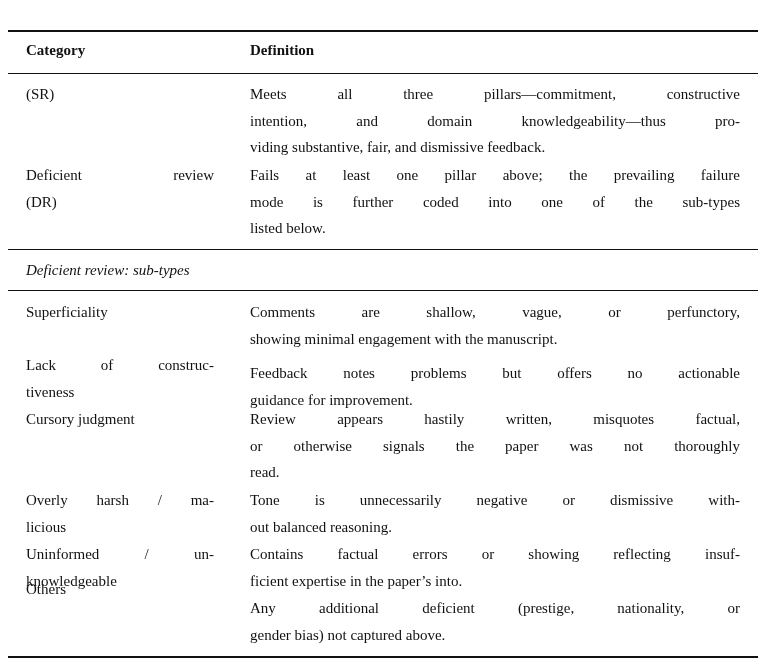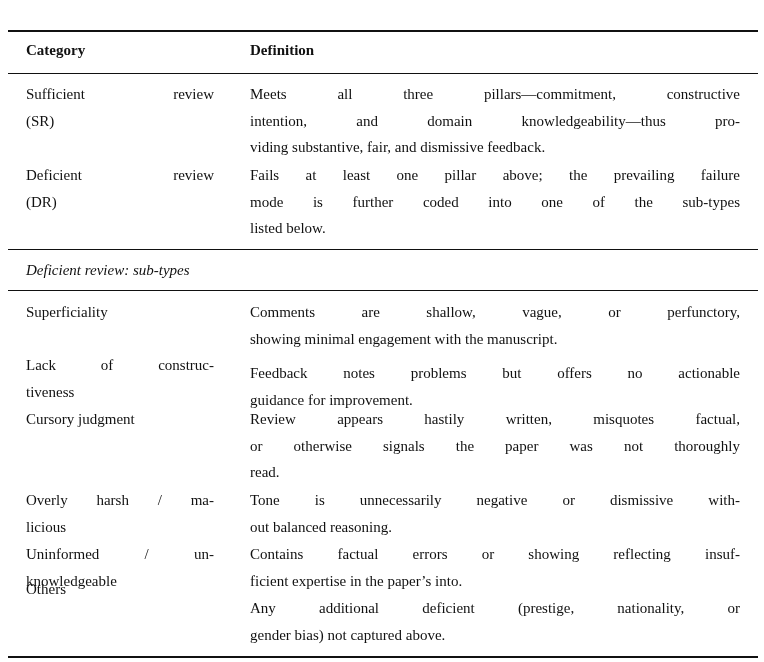--- a/index.html
+++ b/index.html
@@ -25,21 +25,20 @@
   <div class="cell c1 hdr" style="top:37px">
     <span class="line">Category</span>
   </div>
   <div class="cell c2 hdr" style="top:37px">
     <span class="line">Definition</span>
   </div>
 
   <div class="rule thin" style="top:73px"></div>
 
   <div class="cell c1" style="top:81px">
-    <span class="line just">Sufficient review</span>
     <span class="line">(SR)</span>
   </div>
   <div class="cell c2" style="top:81px">
     <span class="line just">Meets all three pillars—commitment, constructive</span>
     <span class="line just">intention, and domain knowledgeability—thus pro-</span>
     <span class="line">viding substantive, fair, and dismissive feedback.</span>
   </div>
 
   <div class="cell c1" style="top:162px">
     <span class="line just">Deficient review</span>

